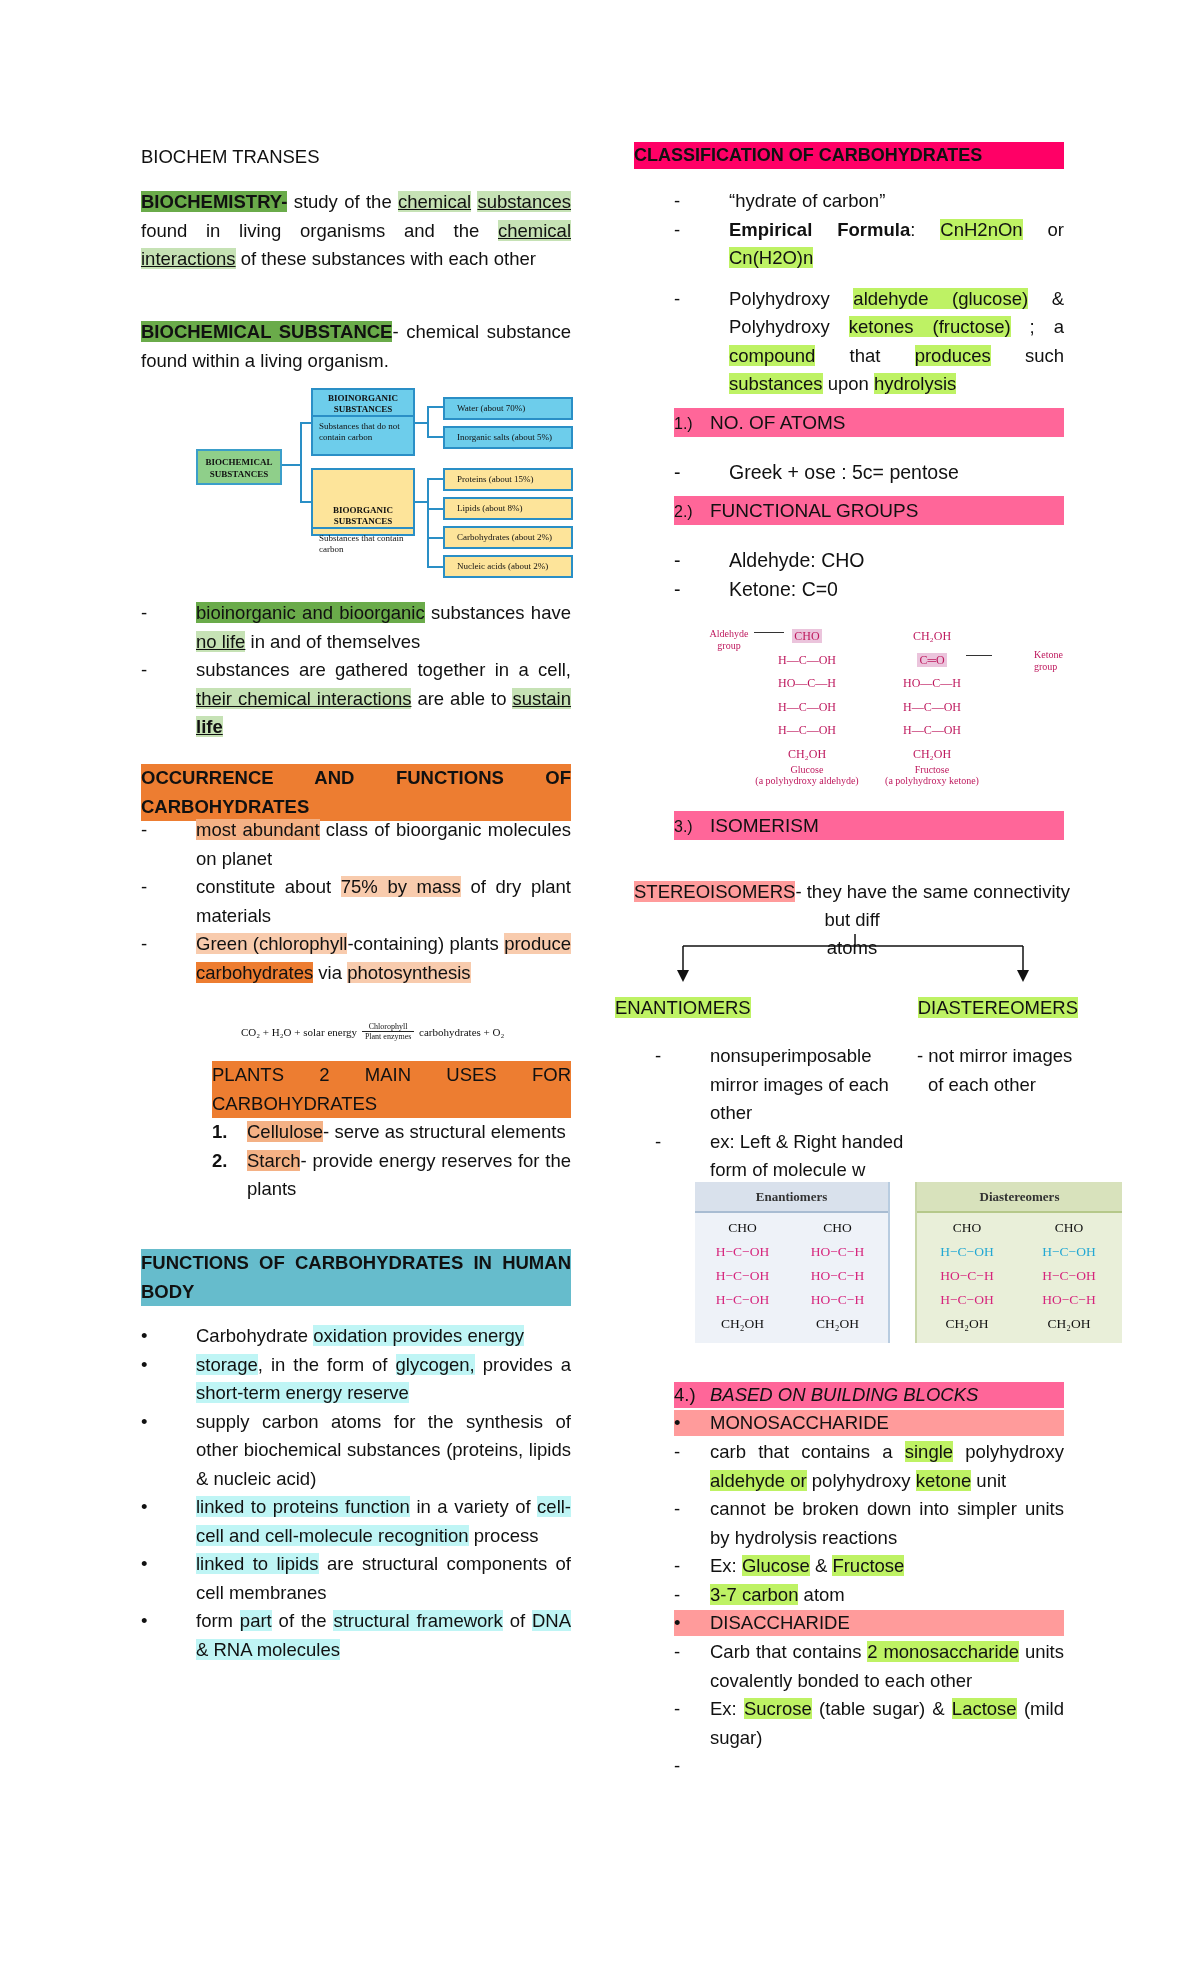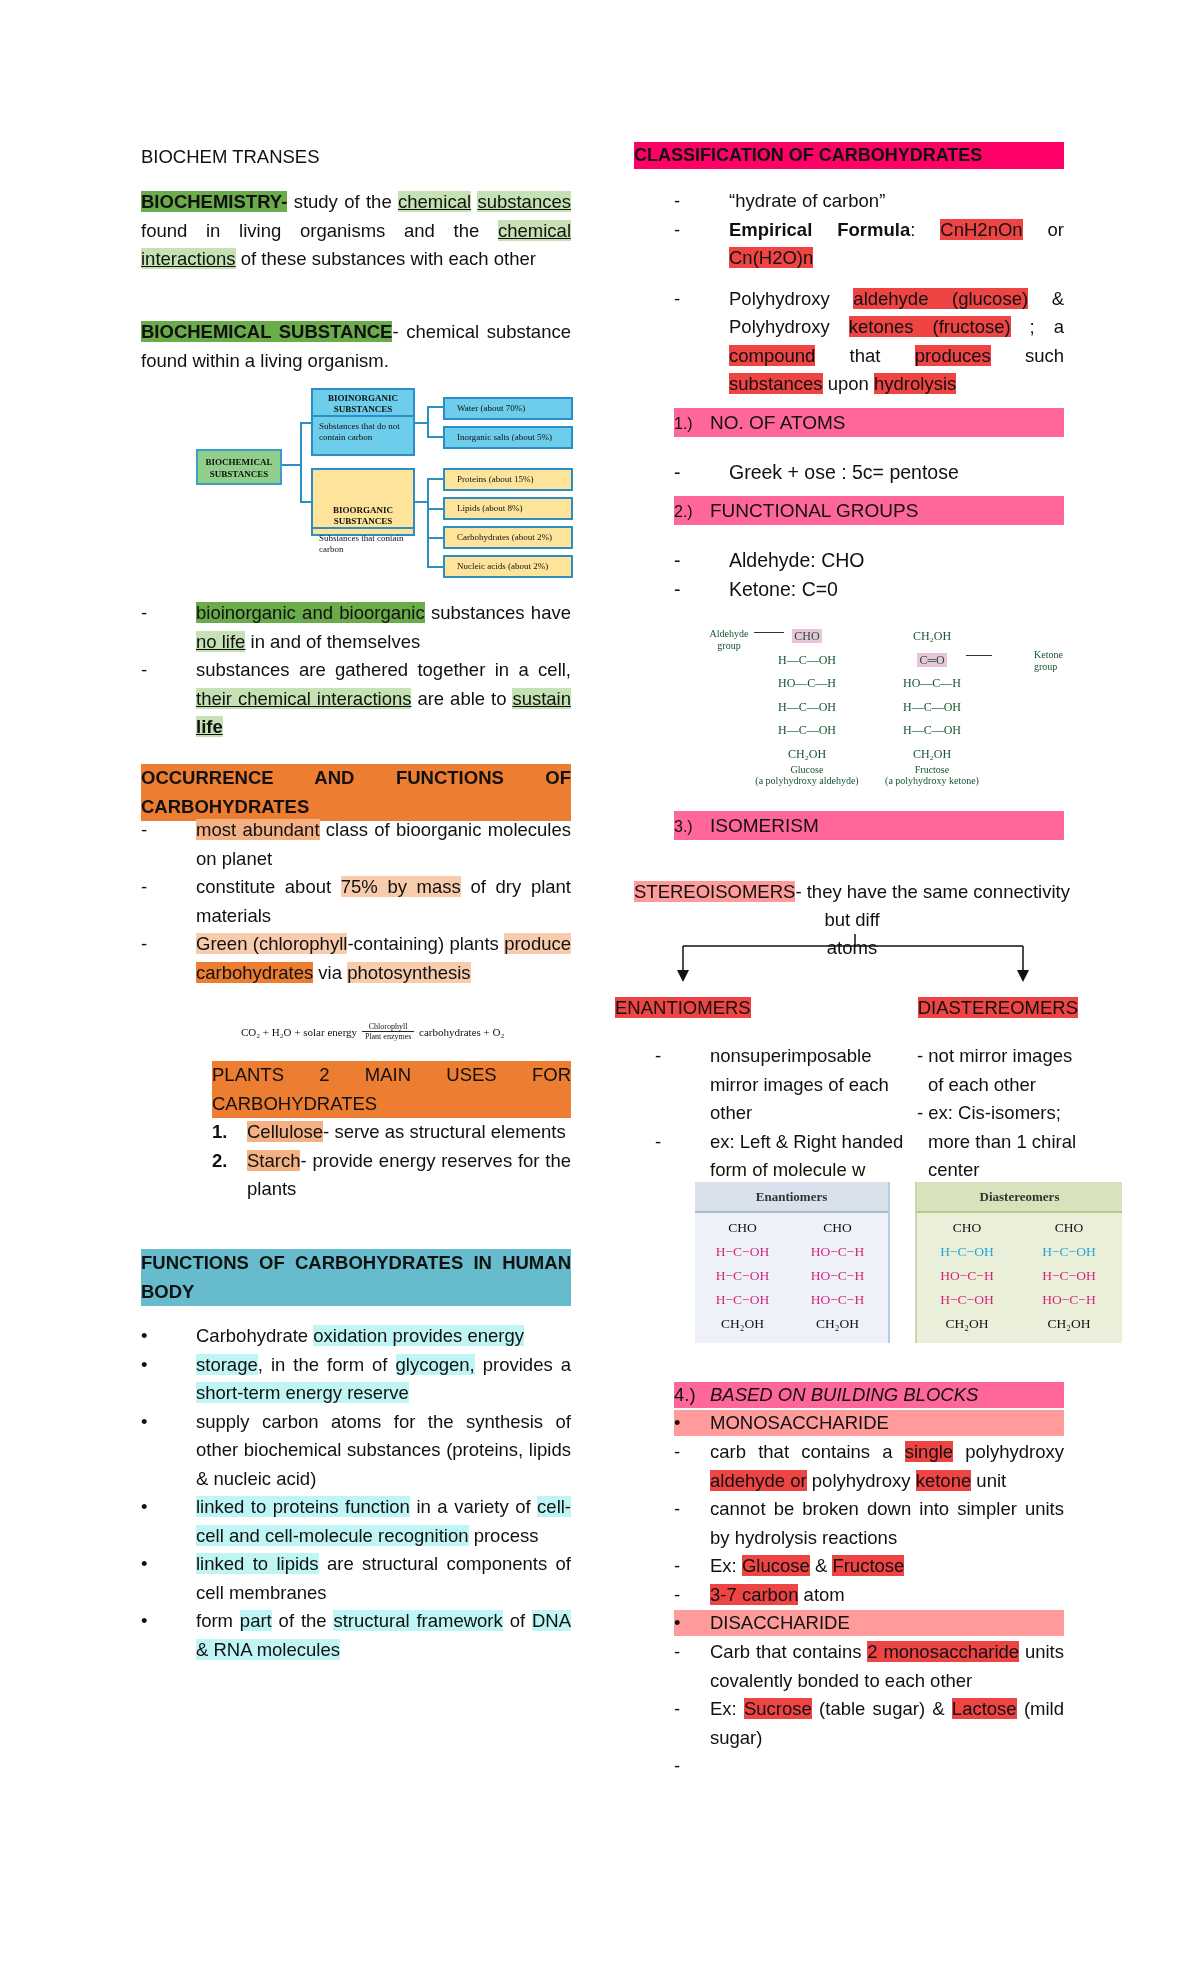--- a/index.html
+++ b/index.html
@@ -7,21 +7,21 @@
          font-family: "Liberation Sans", "DejaVu Sans", sans-serif; color: #111; font-size: 18.5px; }
   .col { position: absolute; top: 0; }
   .abs { position: absolute; }
   .para { line-height: 28.5px; text-align: justify; text-align-last: left; }
   .hl-dg { background: #6aab4a; }
   .hl-lg { background: #c6e2b5; text-decoration: underline; }
   .hl-or { background: #ed7d31; }
   .hl-lo { background: #f4b185; }
   .hl-po { background: #f8cbad; }
   .hl-cy { background: #bff5f5; }
-  .hl-pk { background: #ef4444; }
+  .hl-pk { background: #bef264; }
   .hl-sal { background: #ff9b9b; }
   b { font-weight: bold; }
   .list { position: absolute; }
   .li { position: relative; padding-left: 55px; line-height: 28.5px; text-align: justify; }
   .li .mk { position: absolute; left: 0; top: 0; width: 30px; }
   .serif { font-family: "Liberation Serif", "DejaVu Serif", serif; }
   .chem { font-family: "Liberation Serif", "DejaVu Serif", serif; font-size: 13.5px; line-height: 24px; text-align: center; }
   .mag { color: #d6247c; }
   .cyn { color: #22a8d4; }
   .box { position: absolute; border: 2px solid #2a8fc6; font-family: "Liberation Serif", "DejaVu Serif", serif; font-size: 9px; box-sizing: border-box; }
@@ -204,21 +204,21 @@
     <div class="li">
       <span class="mk">-</span>
       <span>Aldehyde: CHO</span>
     </div>
     <div class="li">
       <span class="mk">-</span>
       <span>Ketone: C=0</span>
     </div>
   </div>
 
-  <div class="abs" style="top:625px; left:70px; width:340px; height:180px; font-family:'Liberation Serif','DejaVu Serif',serif; font-size:12px; color:#14532d;">
+  <div class="abs" style="top:625px; left:70px; width:340px; height:180px; font-family:'Liberation Serif','DejaVu Serif',serif; font-size:12px; color:#be185d;">
     <div class="abs" style="left:0;top:3px;width:50px;line-height:12px;text-align:center;font-size:10px;">Aldehyde group</div>
     <div class="abs" style="left:50px;top:7px;width:30px;border-top:1px solid #333;"></div>
     <div class="abs" style="left:48px;top:0;width:110px;">
       <div style="text-align:center;line-height:23.5px;"><span style="background:#ebc4dc;padding:0 2px;">CHO</span></div>
       <div style="text-align:center;line-height:23.5px;">H—C—OH</div>
       <div style="text-align:center;line-height:23.5px;">HO—C—H</div>
       <div style="text-align:center;line-height:23.5px;">H—C—OH</div>
       <div style="text-align:center;line-height:23.5px;">H—C—OH</div>
       <div style="text-align:center;line-height:23.5px;">CH₂OH</div>
       <div style="text-align:center;font-size:10px;line-height:11px;margin-top:-2px;">Glucose</div>
@@ -269,21 +269,20 @@
       <span class="mk">-</span>
       <span>nonsuperimposable mirror images of each other</span>
     </div>
     <div class="li" style="text-align:left;">
       <span class="mk">-</span>
       <span>ex: Left &amp; Right handed form of molecule w single chiral center (D&amp;L Enatiomers)</span>
     </div>
   </div>
   <div class="abs" style="top:1042px; left:283px; width:160px; font-size:18.5px; line-height:28.5px;">
     <div style="padding-left:11px;text-indent:-11px;">- not mirror images of each other</div>
-    <div style="padding-left:11px;text-indent:-11px;">- ex: Cis-isomers; more than 1 chiral center</div>
   </div>
 
   <div class="abs" style="top:1182px; left:61px; width:193px; height:161px; background:#eef2f8; border-right:2px solid #b8cce0;">
     <div class="serif" style="background:#d9e1ec;border-bottom:2px solid #a8bcd2;height:29px;line-height:29px;text-align:center;font-size:13px;font-weight:bold;color:#333;">Enantiomers</div>
     <div class="abs chem" style="left:0;top:34px;width:95px;">
       <div>CHO</div>
       <div class="mag">H−C−OH</div>
       <div class="mag">H−C−OH</div>
       <div class="mag">H−C−OH</div>
       <div>CH₂OH</div>

